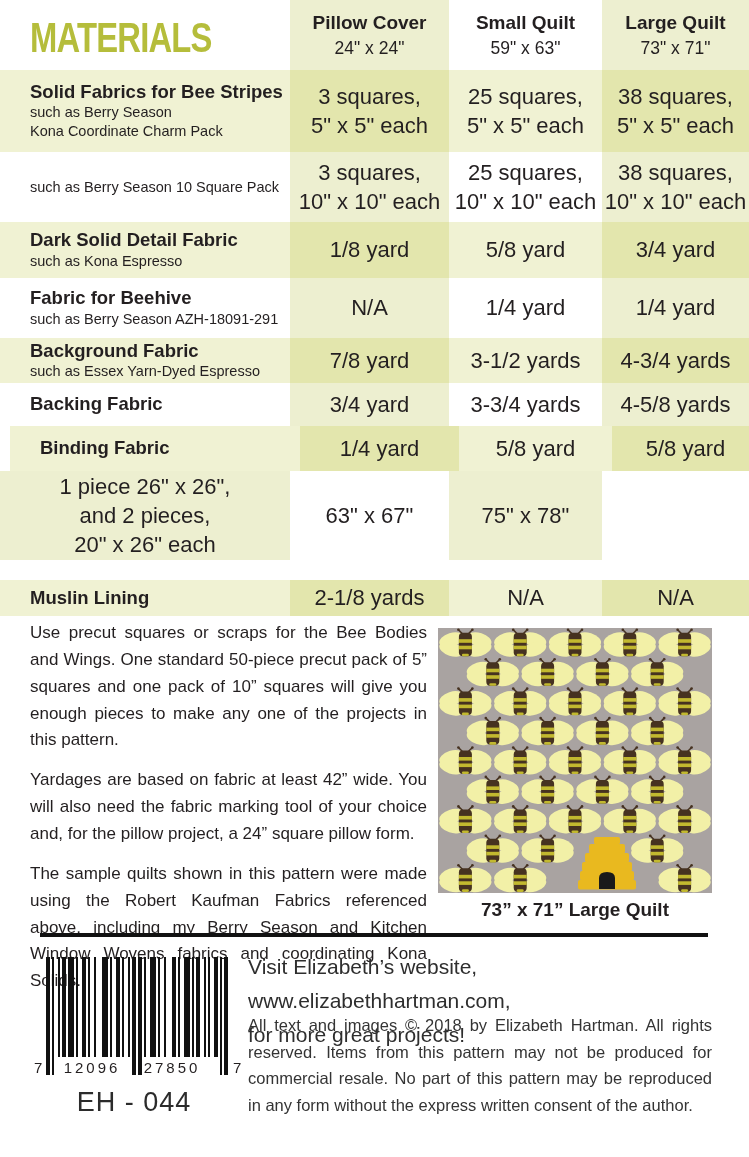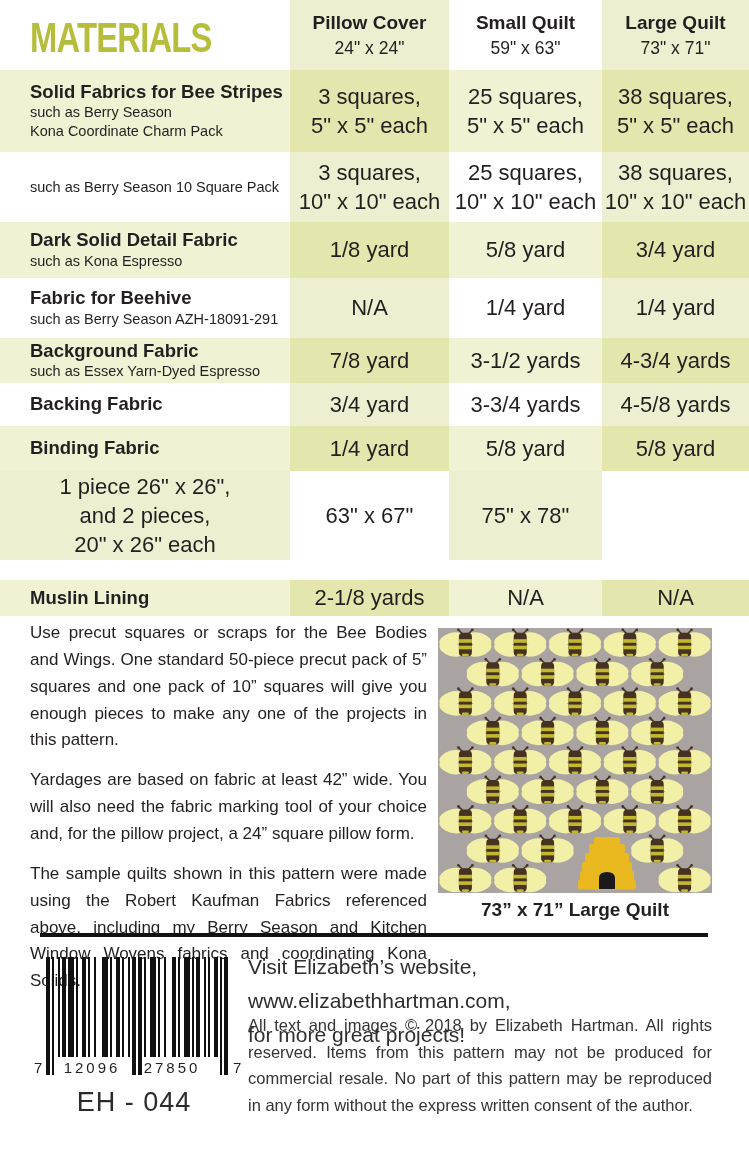--- a/index.html
+++ b/index.html
@@ -20,21 +20,21 @@
   .hdr-size{font-size:17.5px;line-height:1.3;margin-top:2px;}
   .row-name{font-weight:bold;font-size:18.5px;line-height:1.22;}
   .row-note{font-size:14.5px;line-height:1.3;}
   
   .bg-white{background:#ffffff;}
   .bg-tint{background:#edefd0;}
   .bg-green{background:#f0f2d3;}
   .bg-greentint{background:#e3e6ad;}
   
   .rh-0{height:82px;} .rh-1{height:70px;} .rh-2{height:56px;} .rh-3{height:60px;border-radius:25px;}
-  .rh-4{height:45px;} .rh-5{height:43px;} .rh-6{height:45px;} .rh-7{height:89px;} .rh-8{height:36px;margin-top:20px;}
+  .rh-4{height:45px;} .rh-5{height:43px;} .rh-6{height:45px;padding-left:10px;} .rh-7{height:89px;} .rh-8{height:36px;margin-top:20px;}
   
   .page-title{
     display:inline-block;font-weight:bold;font-size:42px;line-height:1;
     color:#b5bd3b;transform:scaleX(0.78);transform-origin:left center;
     letter-spacing:-1px;margin-top:6px;
   }
   
   .intro{position:absolute;left:30px;top:620px;width:397px;}
   .intro p{
     margin:0 0 13px 0;font-size:17px;line-height:1.58;

